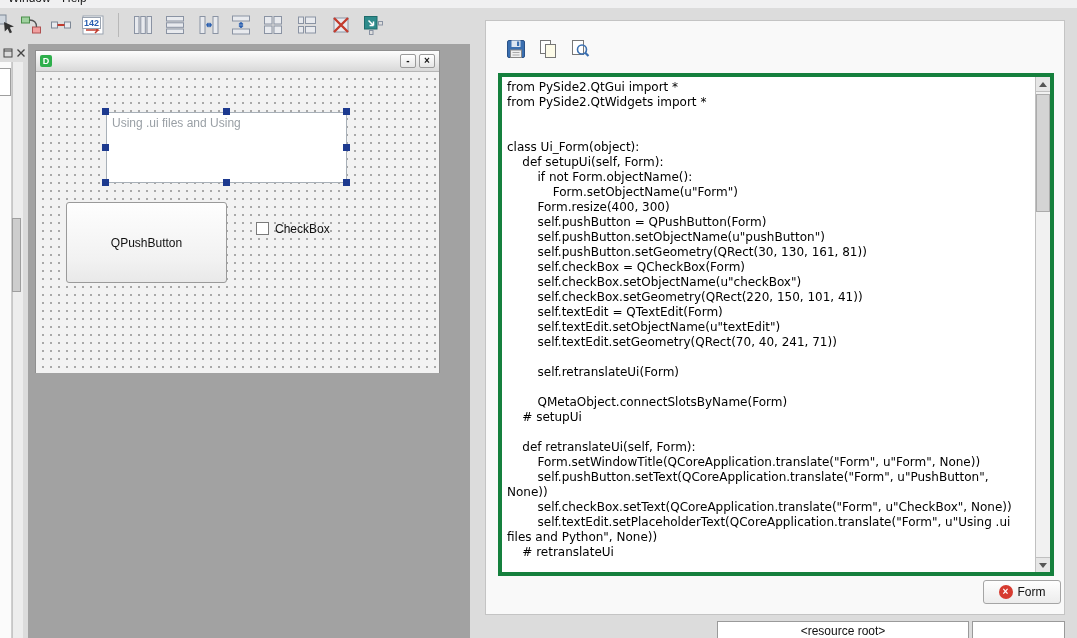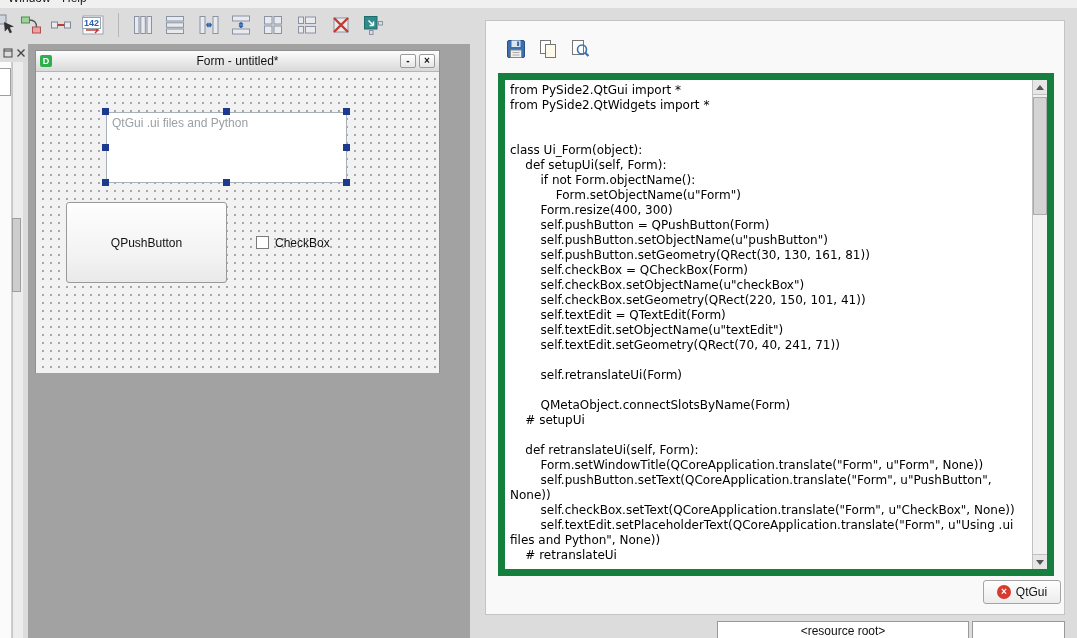--- a/index.html
+++ b/index.html
@@ -35,28 +35,28 @@
   .form-title{flex:1;text-align:center;font-size:12px;color:#111;}
   .tb-btn{position:absolute;top:3px;width:16px;height:14px;background:linear-gradient(#ffffff,#e6e6e6);border:1px solid #9a9a9a;border-radius:2px;font-size:10px;font-weight:bold;color:#111;display:flex;align-items:center;justify-content:center;box-sizing:border-box;line-height:1;}
   .tb-min{right:23px;}
   .tb-close{right:4px;}
   .form-canvas{position:relative;height:301px;background:#f2f2f2;background-image:radial-gradient(circle,#a8a8a8 1px,transparent 1.1px);background-size:8px 8px;background-position:3px 3px;overflow:hidden;}
 
   .w-textedit{position:absolute;left:70px;top:40px;width:241px;height:71px;background:#fff;border:1px solid #a8b0b8;box-sizing:border-box;}
   .placeholder{padding:3px 5px;font-size:12px;color:#9aa0a6;}
   .handle{position:absolute;width:7px;height:7px;background:#1d3a8f;}
   .w-pushbutton{position:absolute;left:30px;top:130px;width:161px;height:81px;background:linear-gradient(#fefefe,#f2f2f2 70%,#e9e9e9);border:1px solid #9a9a9a;border-radius:3px;box-sizing:border-box;display:flex;align-items:center;justify-content:center;font-size:12px;color:#111;}
-  .w-checkbox{position:absolute;left:220px;top:150px;width:101px;height:41px;display:flex;align-items:center;}
+  .w-checkbox{position:absolute;left:220px;top:150px;width:101px;height:41px;display:flex;align-items:flex-start;}
   .cb-indicator{width:13px;height:13px;background:#fff;border:1px solid #7a7a7a;box-sizing:border-box;margin-right:6px;}
   .cb-label{font-size:12px;color:#111;}
 
   
   .dialog{position:absolute;left:485px;top:20px;width:580px;height:595px;background:#f9f9f9;border:1px solid #c4c4c4;box-sizing:border-box;}
   .dlg-tool{position:absolute;top:16px;width:24px;height:24px;display:flex;align-items:center;justify-content:center;}
-  .code-view{position:absolute;left:12px;top:52px;width:556px;height:503px;background:#fff;border:7px solid #15803d;box-sizing:border-box;overflow:hidden;}
+  .code-view{position:absolute;left:12px;top:52px;width:556px;height:503px;background:#fff;border:4px solid #15803d;box-sizing:border-box;overflow:hidden;}
   .code-text{position:absolute;left:0;top:0;right:16px;padding:3px 2px 3px 5px;font-family:"DejaVu Sans",sans-serif;font-size:12px;line-height:15px;color:#000;white-space:pre-wrap;word-wrap:break-word;}
   .vscroll{position:absolute;right:0;top:0;bottom:0;width:15px;background:#f1f1f1;border-left:1px solid #c0c0c0;box-sizing:border-box;}
   .sb-btn{position:absolute;left:0;width:14px;height:15px;background:#e6e6e6;border-bottom:1px solid #c0c0c0;display:flex;align-items:center;justify-content:center;box-sizing:border-box;}
   .sb-up{top:0;}
   .sb-down{bottom:0;border-top:1px solid #c0c0c0;border-bottom:none;}
   .tri-up{width:0;height:0;border-left:4px solid transparent;border-right:4px solid transparent;border-bottom:5px solid #555;}
   .tri-down{width:0;height:0;border-left:4px solid transparent;border-right:4px solid transparent;border-top:5px solid #555;}
   .sb-thumb{position:absolute;left:0;top:17px;width:14px;height:118px;background:#d4d4d4;border:1px solid #ababab;box-sizing:border-box;}
   .close-btn{position:absolute;right:3px;bottom:10px;width:78px;height:24px;background:linear-gradient(#fefefe,#ececec);border:1px solid #a5a5a5;border-radius:3px;box-sizing:border-box;display:flex;align-items:center;justify-content:center;gap:5px;font-size:12px;color:#111;}
   .close-red{width:14px;height:14px;border-radius:50%;background:#d63b30;color:#fff;font-size:10px;font-weight:bold;display:flex;align-items:center;justify-content:center;line-height:1;}
@@ -180,28 +180,27 @@
   </div>
   <div class="left-col"></div>
   <div class="left-box"></div>
   <div class="left-scroll"></div>
   <div class="left-thumb"></div>
 
   <div class="mdi">
     <div class="form-window">
       <div class="form-titlebar">
         <span class="form-icon">D</span>
-        <span class="form-title">Form - untitled*</span>
         <span class="tb-btn tb-min">-</span>
         <span class="tb-btn tb-close">×</span>
       </div>
       <div class="form-canvas">
 
         <div class="w-textedit">
-          <div class="placeholder">QtGui .ui files and Python</div>
+          <div class="placeholder">Using .ui files and Using</div>
         </div>
         <div class="handle" style="left:66px;top:36px;"></div>
         <div class="handle" style="left:187px;top:36px;"></div>
         <div class="handle" style="left:307px;top:36px;"></div>
         <div class="handle" style="left:66px;top:72px;"></div>
         <div class="handle" style="left:307px;top:72px;"></div>
         <div class="handle" style="left:66px;top:107px;"></div>
         <div class="handle" style="left:187px;top:107px;"></div>
         <div class="handle" style="left:307px;top:107px;"></div>
 
@@ -279,21 +278,21 @@
           </div>
         <div class="sb-thumb"></div>
         <div class="sb-btn sb-down">
             <span class="tri-down"></span>
           </div>
       </div>
     </div>
 
     <div class="close-btn">
       <span class="close-red">×</span>
-      <span>QtGui</span>
+      <span>Form</span>
     </div>
   </div>
 
   <div class="res-box res-1">
     <span>&lt;resource root&gt;</span>
   </div>
   <div class="res-box res-2"></div>
 
 </div>
 

